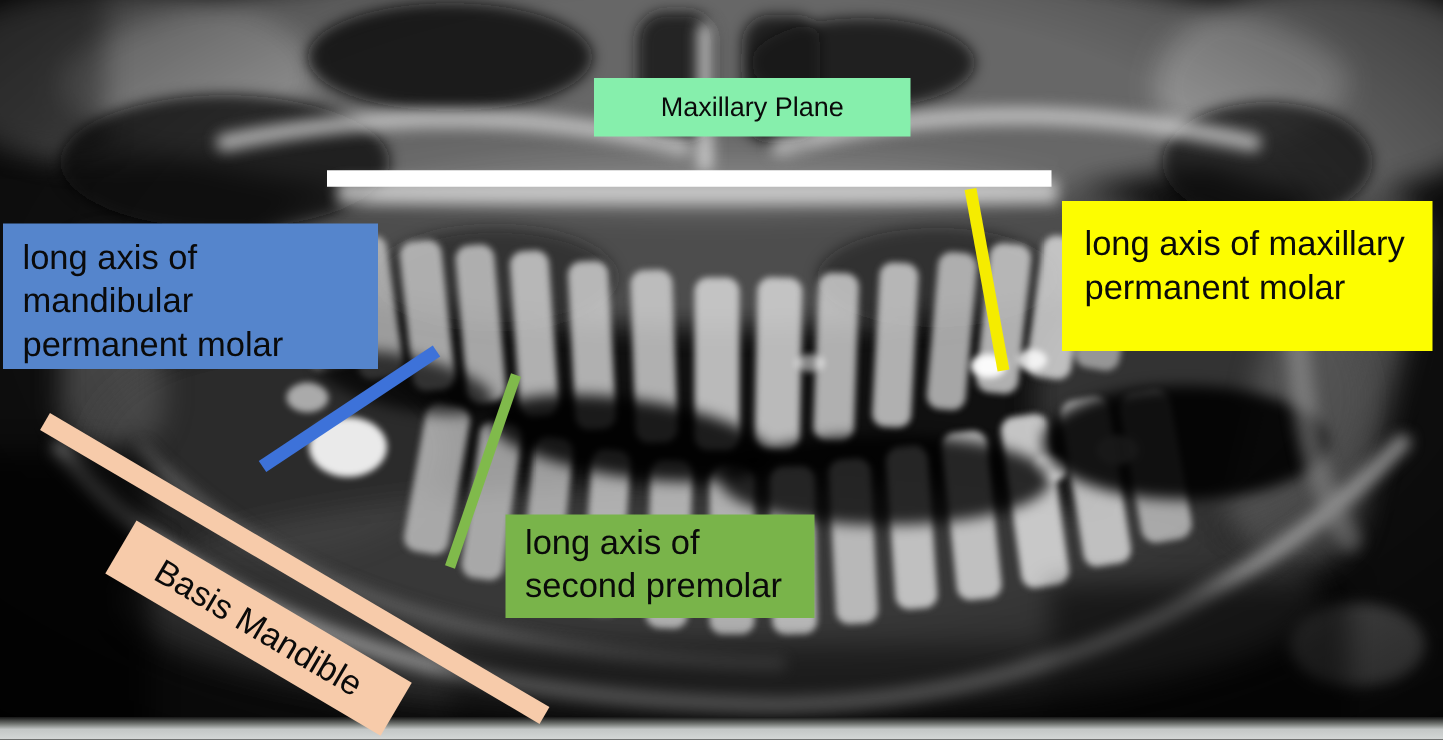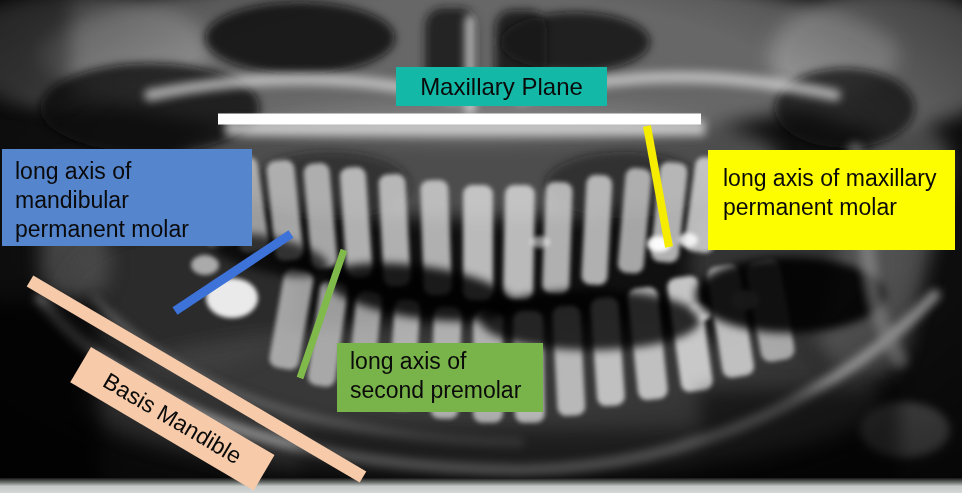--- a/index.html
+++ b/index.html
@@ -12,29 +12,29 @@
   .bottom-band{
     position:absolute;left:0;bottom:0;width:962px;height:15px;z-index:1;
     background:linear-gradient(#161616 0%,#6f736f 30%,#c3c7c6 55%,#d4d7d6 100%);
   }
   #ann-lines{z-index:2;}
   .label{
     position:absolute;z-index:3;color:#0a0a0a;white-space:pre-line;
     font-size:23px;line-height:29px;
   }
   .lbl-maxplane{
-    left:396px;top:67px;width:211px;height:39px;background:#14b8a6;
-    text-align:center;line-height:39px;font-size:24px;white-space:nowrap;
+    left:396px;top:52px;width:211px;height:39px;background:#86efac;
+    text-align:center;line-height:39px;font-size:18px;white-space:nowrap;
   }
   .lbl-mand-molar{
     left:2px;top:149px;width:250px;height:97px;background:#5585cc;
     padding:8px 0 0 13px;box-sizing:border-box;
   }
   .lbl-max-molar{
-    left:708px;top:150px;width:247px;height:100px;background:#fdfd00;
+    left:708px;top:134px;width:247px;height:100px;background:#fdfd00;
     padding:14px 0 0 15px;box-sizing:border-box;
   }
   .lbl-premolar{
     left:337px;top:343px;width:206px;height:69px;background:#79b44a;
     padding:4px 0 0 13px;box-sizing:border-box;
   }
   .lbl-basis{
     left:91px;top:347px;width:213px;height:41px;background:#f7cbaa;
     transform:rotate(30.5deg);transform-origin:0 0;
     font-size:23px;line-height:41px;text-align:center;white-space:nowrap;

